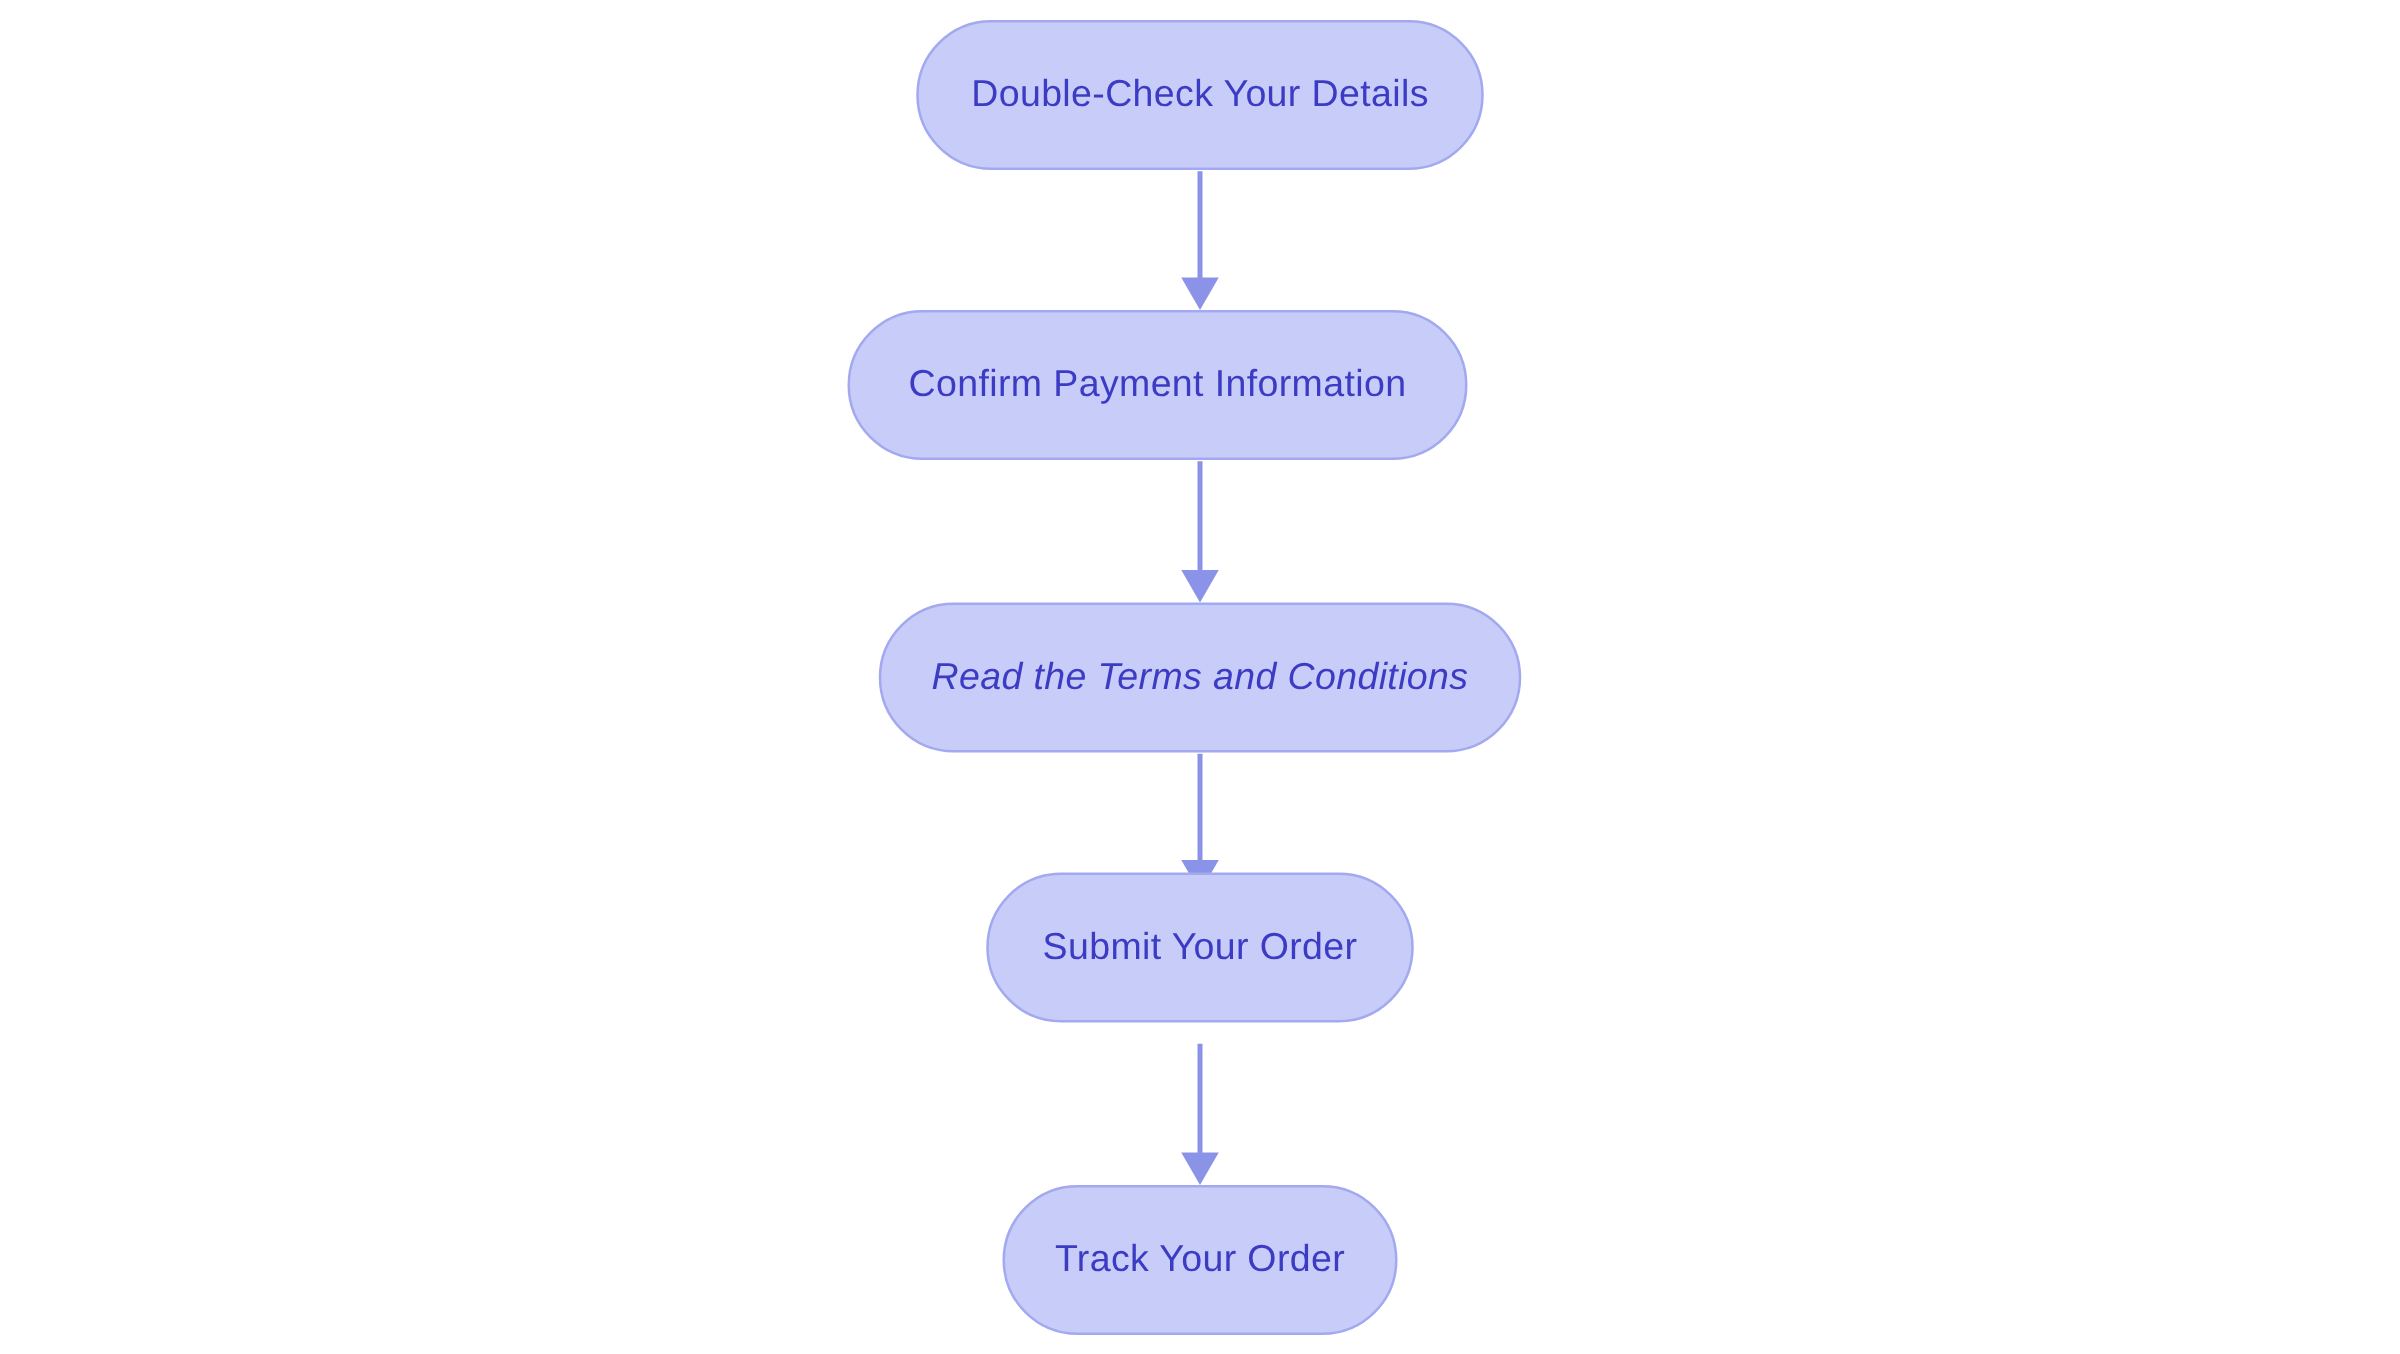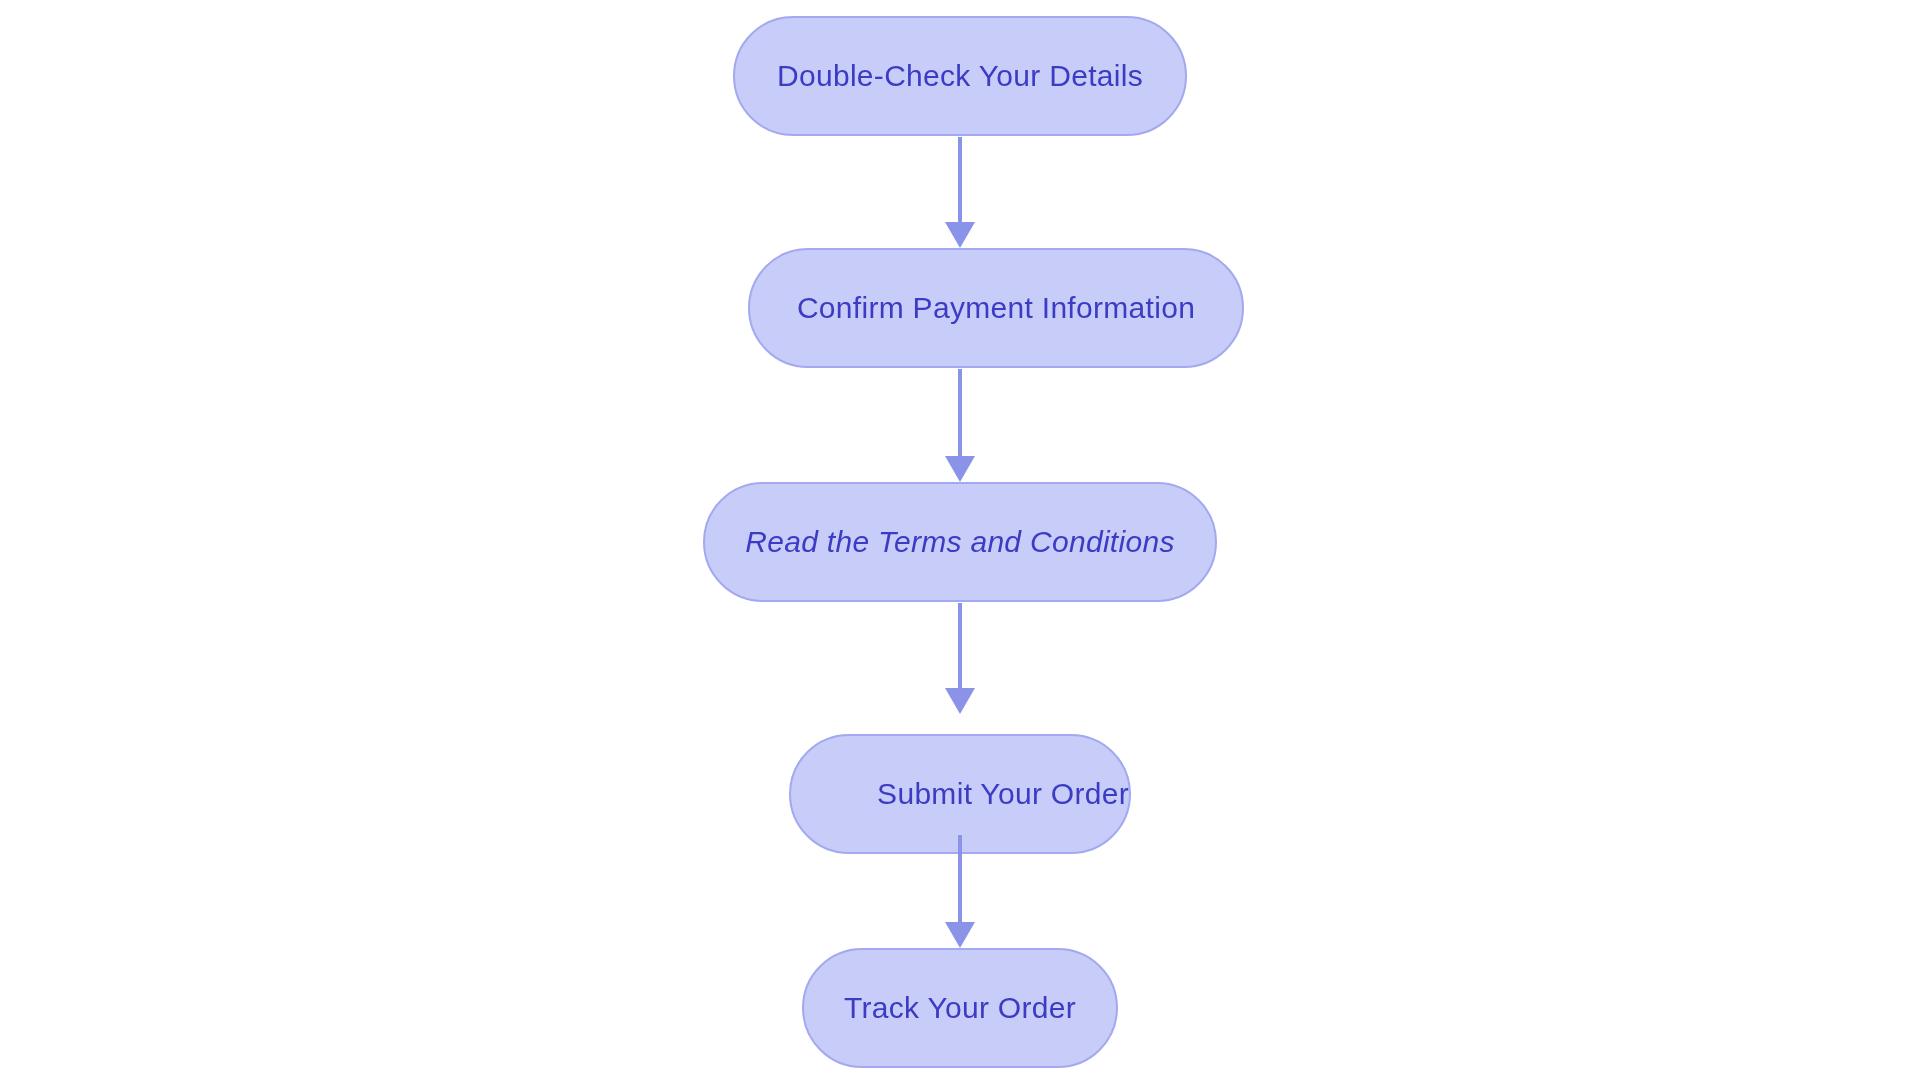--- a/index.html
+++ b/index.html
@@ -26,23 +26,23 @@
     align-items: center;
     justify-content: center;
   }
   .node-label {
     color: var(--node-text, #3b3bc4);
     font-size: 30px;
     letter-spacing: 0.3px;
     white-space: nowrap;
   }
   .node-1 { top: 16px;  left: 733px; width: 454px; }
-  .node-2 { top: 248px; left: 748px; width: 496px; }
+  .node-2 { top: 248px; left: 678px; width: 496px; }
   .node-3 { top: 482px; left: 703px; width: 514px; font-style: italic; }
-  .node-4 { top: 734px; left: 789px; width: 342px; justify-content: flex-end; }
+  .node-4 { top: 698px; left: 789px; width: 342px; }
   .node-5 { top: 948px; left: 802px; width: 316px; text-align: center; }
 
   .arrow {
     position: absolute;
     left: 945px;   
     width: 30px;
   }
   .arrow-1 { top: 137px; height: 111px; }
   .arrow-2 { top: 369px; height: 113px; }
   .arrow-3 { top: 603px; height: 111px; }

